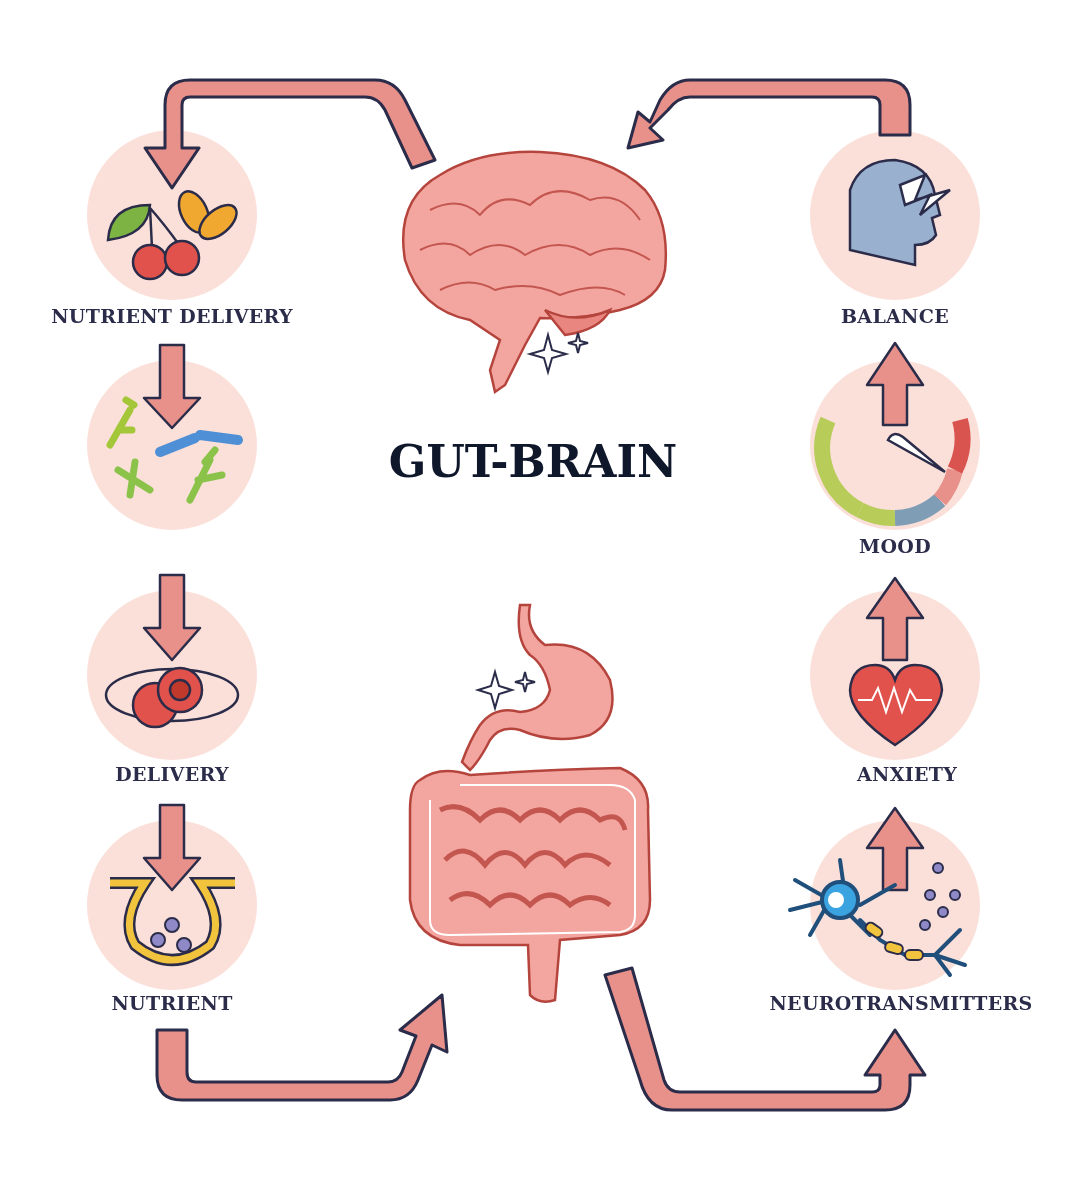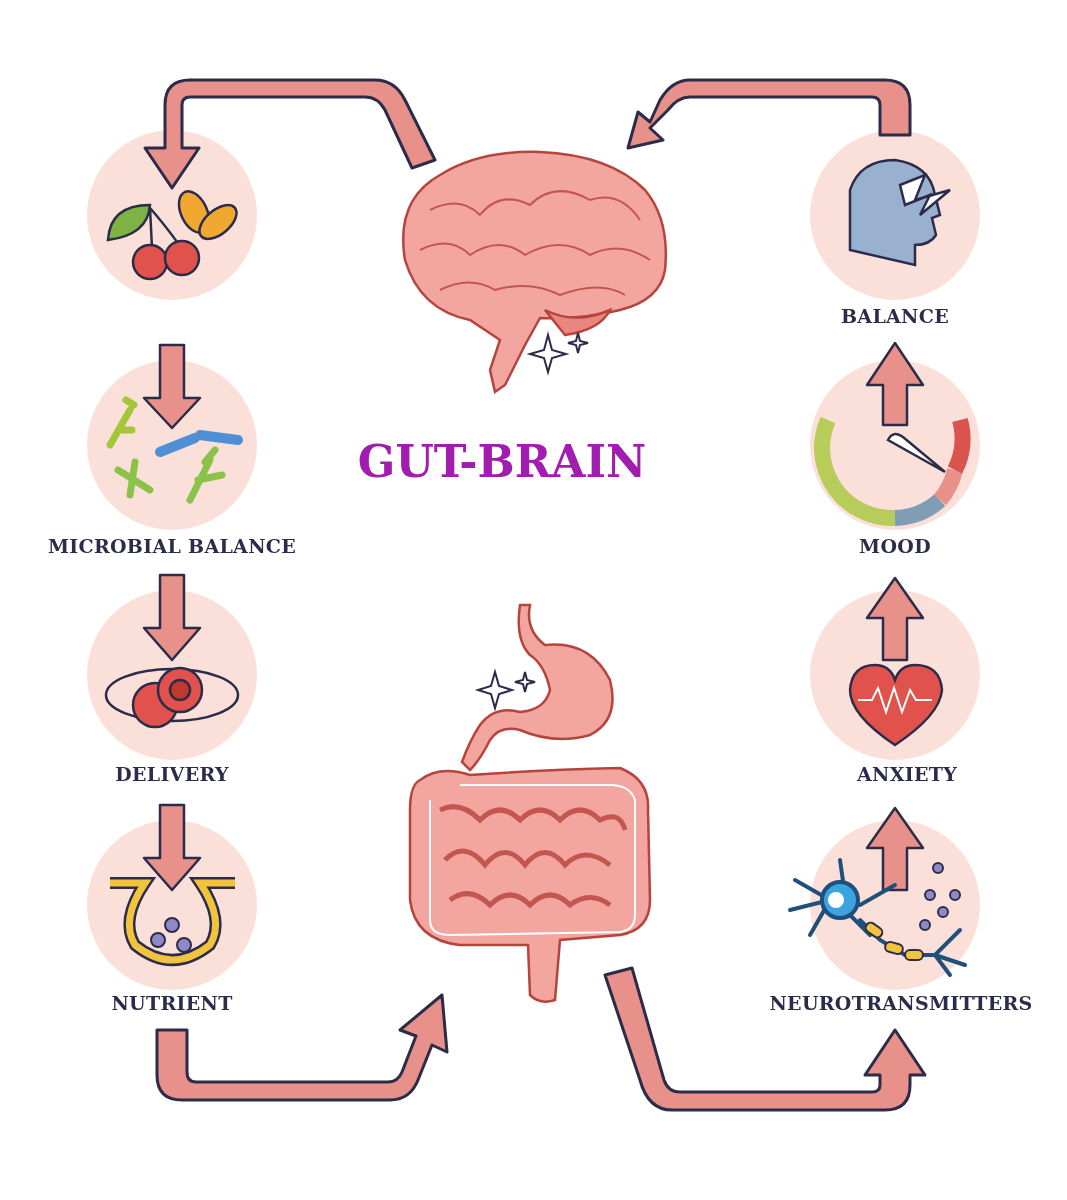--- a/index.html
+++ b/index.html
@@ -1,19 +1,19 @@
 <!DOCTYPE html>
 <html><head>
 <meta charset="utf-8">
 <style>
   html, body { margin:0; padding:0; background:#ffffff; }
   body { width:1067px; height:1200px; position:relative; overflow:hidden; font-family:"DejaVu Serif", serif; }
   .canvas { position:absolute; left:0; top:0; width:1067px; height:1200px; }
   .label { position:absolute; font-family:"DejaVu Serif", serif; font-weight:bold; color:#2b2c4a; font-size:19px; letter-spacing:0.3px; text-align:center; white-space:nowrap; transform:translateX(-50%); }
-  .title { position:absolute; left:502px; transform:translateX(-50%); font-family:"DejaVu Serif", serif; font-weight:bold; color:#a21caf; text-align:center; font-size:44px; line-height:58px; }
+  .title { position:absolute; left:533px; transform:translateX(-50%); font-family:"DejaVu Serif", serif; font-weight:bold; color:#0f172a; text-align:center; font-size:44px; line-height:58px; }
   svg { position:absolute; left:0; top:0; }
 </style>
 </head>
 <body>
 
 <div class="canvas">
 
 <svg width="1067" height="1200" viewBox="0 0 1067 1200">
 
   <g>
@@ -135,21 +135,21 @@
     <path d="M420 780 Q440 765 470 775 Q540 770 620 768 Q650 780 648 810 L650 900 Q650 930 620 935 L560 940 L555 1000 Q540 1005 530 995 L528 945 L460 945 Q415 940 410 900 L410 810 Q410 785 420 780 Z" fill="#f3a6a0"></path>
     <path d="M440 810 Q460 800 480 820 Q500 800 520 820 Q540 800 560 820 Q580 800 600 820 Q620 810 625 830 M445 860 Q465 840 485 865 Q505 840 525 865 Q545 840 565 865 Q585 845 610 865 M450 900 Q470 885 490 905 Q510 885 530 905 Q550 885 570 905 Q590 890 610 905" fill="none" stroke="#c45650" stroke-width="5"></path>
     <path d="M430 800 L430 920 Q430 935 450 935 L620 932 Q635 930 635 915 L635 800 Q630 785 610 785 L460 785" fill="none" stroke="#ffffff" stroke-width="2"></path>
   </g>
 </svg>
 
 <div class="title" style="top:433px;">
   <div>GUT-BRAIN</div>
 </div>
 
-<div class="label" style="left:172px; top:535px;">MICROBIAL BALANCE</div>
+<div class="label" style="left:172px; top:305px;">NUTRIENT DELIVERY</div>
 <div class="label" style="left:172px; top:763px;">DELIVERY</div>
 <div class="label" style="left:172px; top:992px;">NUTRIENT</div>
 
 <div class="label" style="left:895px; top:305px;">BALANCE</div>
 <div class="label" style="left:895px; top:535px;">MOOD</div>
 <div class="label" style="left:895px; top:763px;margin-left:12px;">ANXIETY</div>
 <div class="label" style="left:895px; top:992px;margin-left:6px;">NEUROTRANSMITTERS</div>
 
 </div>
 

